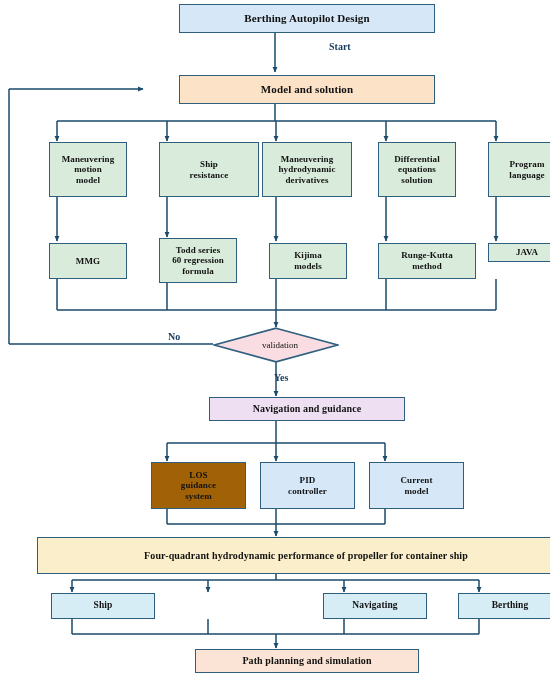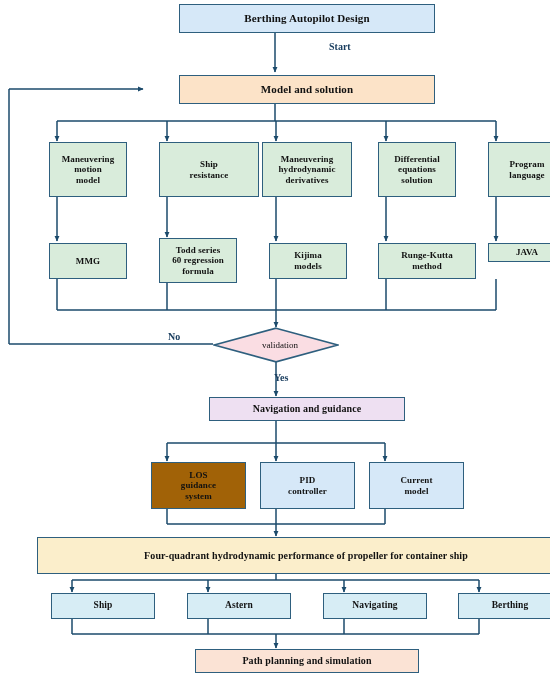--- a/index.html
+++ b/index.html
@@ -218,23 +218,20 @@
 model</span>
   </div>
 
   <div class="node-box" style="left:6px; top:537px; width:538px; height:37px; background:#fbeecb; font-size:10px;">
     <span class="node-text">Four-quadrant hydrodynamic performance of propeller for container ship</span>
   </div>
 
   <div class="node-box" style="left:20px; top:593px; width:104px; height:26px; background:#d7edf5; font-size:9.5px;">
     <span class="node-text">Ship</span>
   </div>
-  <div class="node-box" style="left:156px; top:593px; width:104px; height:26px; background:#d7edf5; font-size:9.5px;">
-    <span class="node-text">Astern</span>
-  </div>
   <div class="node-box" style="left:292px; top:593px; width:104px; height:26px; background:#d7edf5; font-size:9.5px;">
     <span class="node-text">Navigating</span>
   </div>
   <div class="node-box" style="left:427px; top:593px; width:104px; height:26px; background:#d7edf5; font-size:9.5px;">
     <span class="node-text">Berthing</span>
   </div>
 
   <div class="node-box" style="left:164px; top:649px; width:224px; height:24px; background:#fbe3d5; font-size:10px;">
     <span class="node-text">Path planning and simulation</span>
   </div>

